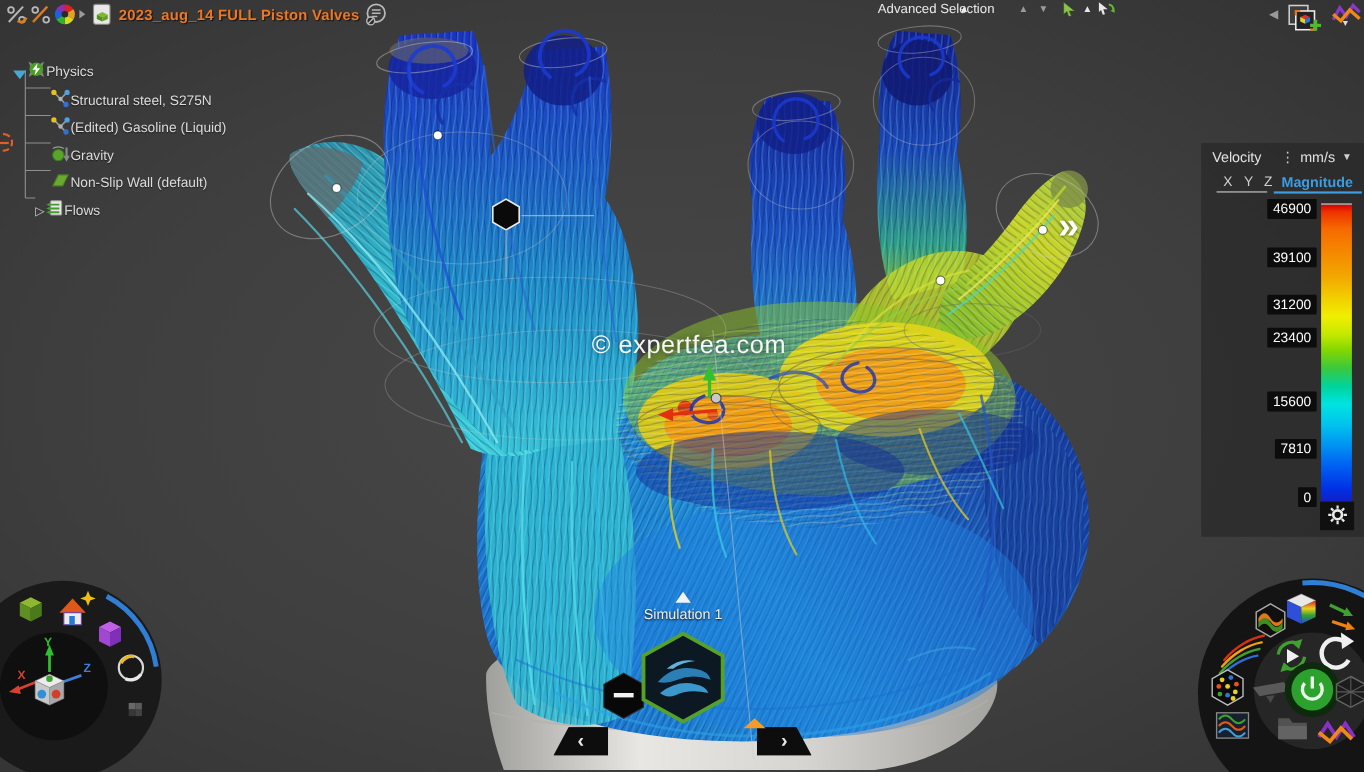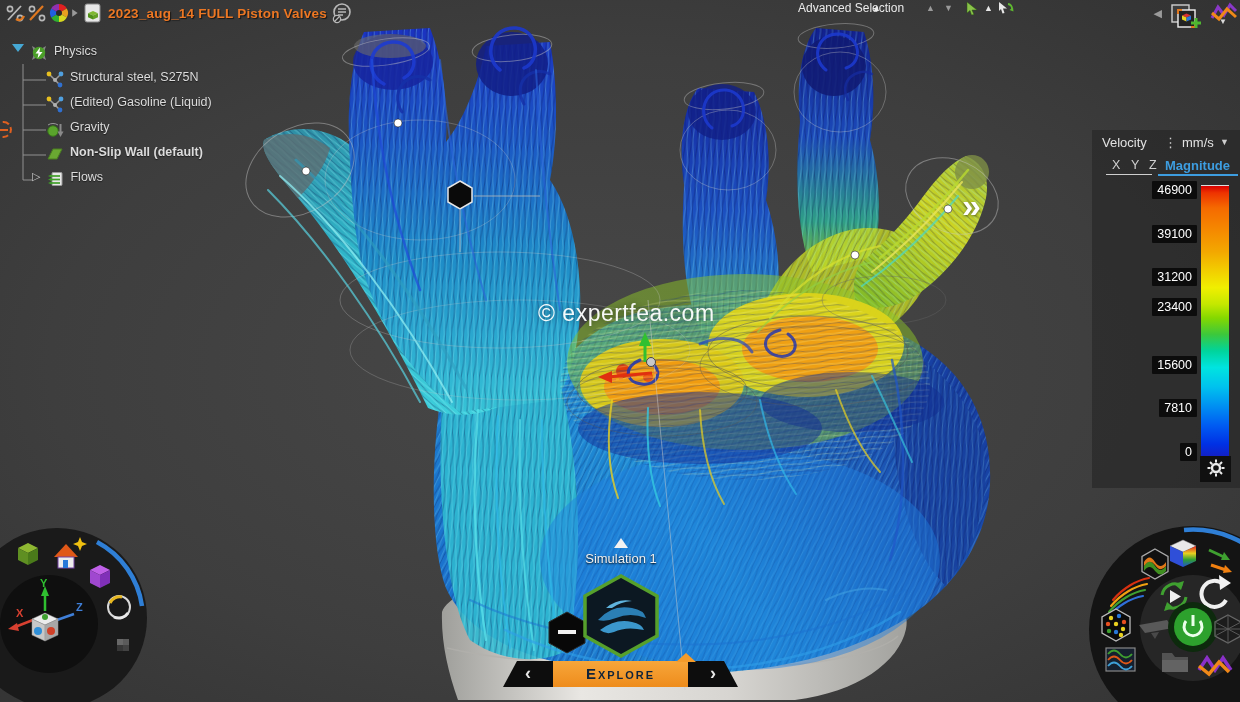--- a/index.html
+++ b/index.html
@@ -12,21 +12,21 @@
   
   #toolbar{left:0;top:0;height:26px;display:flex;align-items:center;gap:0;padding-left:4px;z-index:6;}
   .tbicon{width:22px;height:22px;flex:0 0 auto;}
   #app-title{color:#ed7723;font-weight:bold;font-size:13.5px;letter-spacing:.2px;
              text-shadow:1px 1px 1px rgba(0,0,0,.65);margin:0 4px;}
   #topright{right:2px;top:2px;display:flex;align-items:flex-start;gap:8px;z-index:6;}
   .dimglyph{color:#9a9a9a;font-size:11px;line-height:22px;}
 
   
   #tree{left:0;top:42px;width:280px;z-index:5;}
-  .trow{position:absolute;display:flex;align-items:flex-start;gap:6px;height:20px;}
+  .trow{position:absolute;display:flex;align-items:flex-end;gap:0;height:20px;margin-top:8px;}
   .tlabel{color:#dcdcdc;font-size:12.5px;text-shadow:0 1px 1px rgba(0,0,0,.55);white-space:nowrap;}
   .tri-down{width:0;height:0;border-left:6px solid transparent;border-right:6px solid transparent;
             border-top:8px solid #46a8d4;}
   .expand-right{color:#cfcfcf;font-size:11px;}
   #suppress-dot{left:-5px;top:121px;width:13px;height:13px;border:2px dashed #e06020;border-radius:50%;z-index:5;}
   #suppress-dot::after{content:"";position:absolute;left:2px;top:5.5px;width:9px;height:2.5px;background:#e06020;}
 
   
   #legend{left:1092px;top:130px;width:148px;height:358px;background:rgba(36,36,36,.6);z-index:5;}
   #legend .hdr{position:absolute;left:0;top:5px;width:100%;height:18px;color:#e2e2e2;font-size:13px;}
@@ -396,21 +396,21 @@
   </div>
   <div class="trow" style="left:46px;top:120px;">
     <svg width="18" height="18" viewBox="0 0 18 18">
       <path d="M2,5 a7,5 0 0 1 10,0" stroke="#999" fill="none"></path>
       <circle cx="7" cy="11" r="5.2" fill="#5aa42c" stroke="#3a7a1a"></circle>
       <line x1="14.5" y1="4" x2="14.5" y2="12" stroke="#8a8a8a" stroke-width="2"></line>
       <polygon points="14.5,17 11.5,11.5 17.5,11.5" fill="#8a8a8a"></polygon>
     </svg>
     <span class="tlabel">Gravity</span>
   </div>
-  <div class="trow" style="left:46px;top:145px;font-weight:bold;">
+  <div class="trow" style="left:46px;top:145px;">
     <svg width="18" height="18" viewBox="0 0 18 18">
       <polygon points="2,14 7,4 16,4 11,14" fill="#6aa832" stroke="#4a7f1f"></polygon>
     </svg>
     <span class="tlabel">Non-Slip Wall (default)</span>
   </div>
   <div class="trow" style="left:32px;top:170px;">
     <span class="expand-right">▷</span>
     <svg width="18" height="18" viewBox="0 0 18 18">
       <rect x="6" y="2.5" width="10" height="13" rx="1" fill="#e8e8e8" stroke="#999"></rect>
       <line x1="14" y1="6" x2="4" y2="6" stroke="#3f9f28" stroke-width="1.7"></line>
@@ -483,21 +483,20 @@
     </g>
   </g>
 </svg>
 
 <div id="wing-left" class="wing abs">
   <span>‹</span>
 </div>
 <div id="wing-right" class="wing abs">
   <span>›</span>
 </div>
-<div id="explore-banner" class="abs">Explore</div>
 <div id="explore-notch" class="abs"></div>
 
 <svg id="ring-left" class="abs" width="150" height="177" viewBox="0 0 150 177">
   <circle cx="57" cy="93" r="90" fill="#1a1a1a"></circle>
   <circle cx="49" cy="99" r="49" fill="#0f0f0f"></circle>
   <path d="M97,17 A86,86 0 0 1 142,81" stroke="#2f7fd6" stroke-width="4.5" fill="none"></path>
   <g>
     <polygon points="28,18 38,23 28,28 18,23" fill="#8fb832"></polygon>
     <polygon points="18,23 28,28 28,40 18,35" fill="#5f8f22"></polygon>
     <polygon points="28,28 38,23 38,35 28,40" fill="#4a7a1a"></polygon>

